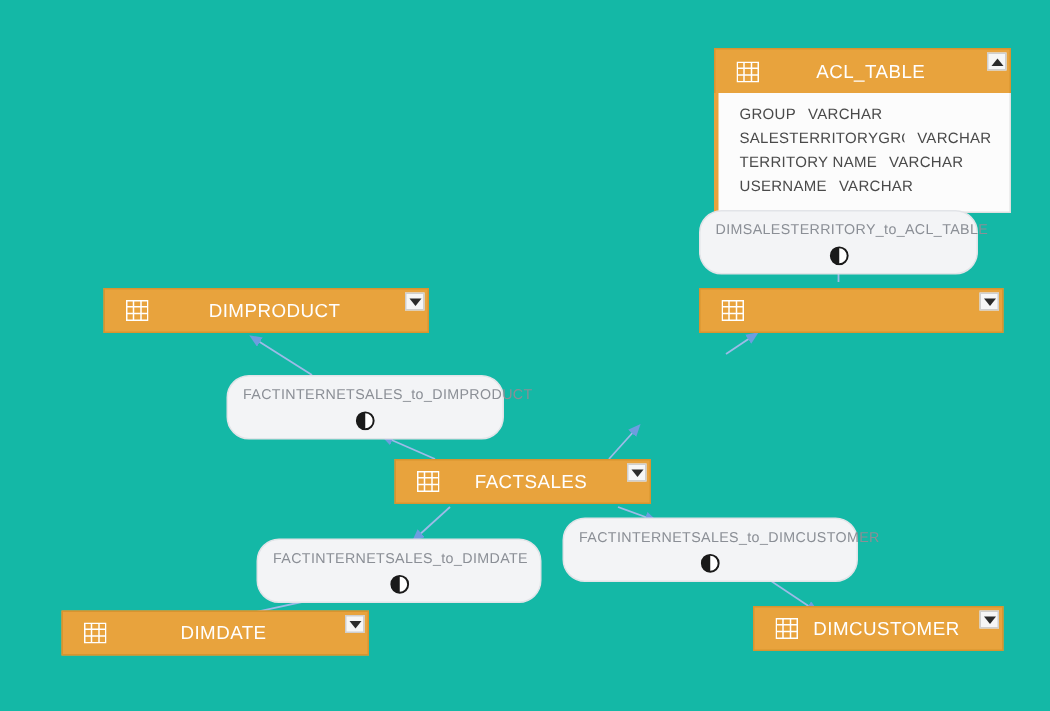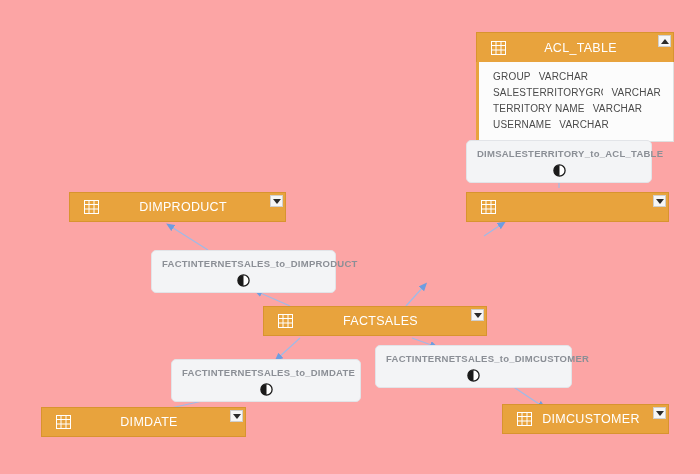--- a/index.html
+++ b/index.html
@@ -10,21 +10,21 @@
     width: 700px;
     height: 474px;
     background: #ffffff;
     font-family: "Liberation Sans", sans-serif;
     overflow: hidden;
   }
   #canvas {
     position: relative;
     width: 700px;
     height: 474px;
-    background: #fca5a5;
+    background: #14b8a6;
   }
   #edges {
     position: absolute;
     left: 0;
     top: 0;
     width: 700px;
     height: 474px;
     pointer-events: none;
   }
 
@@ -113,24 +113,23 @@
     color: #4a4a4a;
     padding-left: 8px;
   }
 
   
   .rel {
     position: absolute;
     box-sizing: border-box;
     background: #f3f4f6;
     border: 1px solid #e2e4e8;
-    border-radius: 5px;
+    border-radius: 15px;
     padding: 7px 10px 5px 10px;
     text-align: center;
-    font-weight: bold;
   }
   .rel-label {
     font-size: 9.5px;
     color: #8b8f96;
     letter-spacing: 0.25px;
     white-space: nowrap;
     line-height: 12px;
   }
   .rel-icon {
     margin: 4px auto 0 auto;
@@ -244,21 +243,21 @@
 
 
   <div class="rel" style="left:151px; top:250px; width:185px;">
     <div class="rel-label">FACTINTERNETSALES_to_DIMPRODUCT</div>
     <svg class="rel-icon" viewBox="0 0 13 13" xmlns="http://www.w3.org/2000/svg">
       <circle cx="6.5" cy="6.5" r="5.6" fill="#ffffff" stroke="#1a1a1a" stroke-width="1.3"></circle>
       <path d="M6.5,0.9 A5.6,5.6 0 0,0 6.5,12.1 z" fill="#1a1a1a"></path>
     </svg>
   </div>
 
-  <div class="node" style="left:263px; top:306px; width:224px;">
+  <div class="node" style="left:263px; top:306px; width:171px;">
     <div class="node-header">
       <svg class="grid-icon" viewBox="0 0 15 14" xmlns="http://www.w3.org/2000/svg">
         <rect x="0.5" y="0.5" width="14" height="13" fill="none" stroke="#ffffff" stroke-width="1"></rect>
         <line x1="0.5" y1="4.5" x2="14.5" y2="4.5" stroke="#ffffff" stroke-width="1"></line>
         <line x1="0.5" y1="9" x2="14.5" y2="9" stroke="#ffffff" stroke-width="1"></line>
         <line x1="5" y1="0.5" x2="5" y2="13.5" stroke="#ffffff" stroke-width="1"></line>
         <line x1="10" y1="0.5" x2="10" y2="13.5" stroke="#ffffff" stroke-width="1"></line>
       </svg>
       <span class="node-title">FACTSALES</span>
       <span class="node-toggle">

